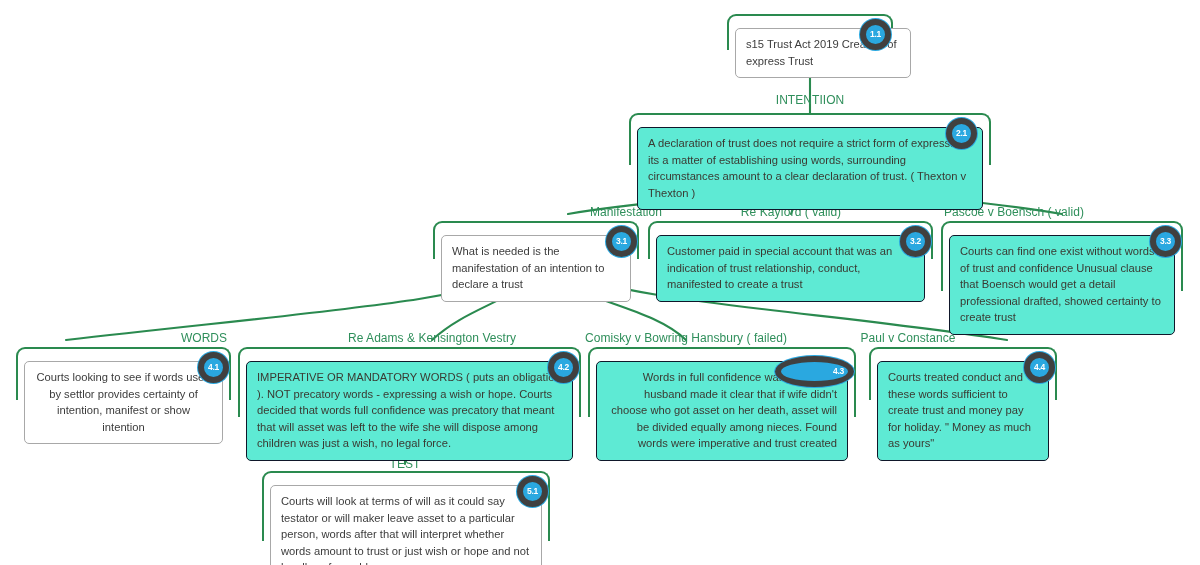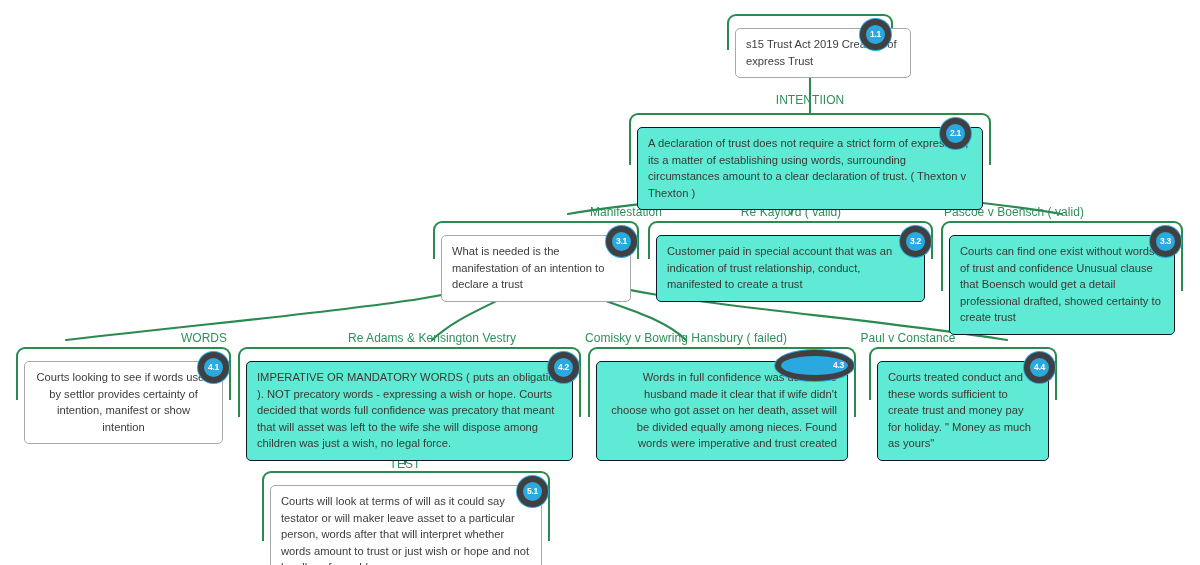--- a/index.html
+++ b/index.html
@@ -121,21 +121,21 @@
 
   <div id="nodes">
       <div class="node" style="left: 727px; top: 14px; width: 166px; height: 46px;">
         <div class="bracket" style="height: 36px;"></div>
         <div class="card" style="width: 176px; min-height: 26px;">s15 Trust Act 2019 Creation of express Trust</div>
         <div class="badge" style="right: 2px; top: 5px;">1.1</div>
       </div>
       <div class="node" style="left: 629px; top: 113px; width: 362px; height: 62px;">
         <div class="bracket" style="height: 52px;"></div>
         <div class="card yellow" style="width: 346px; min-height: 42px;">A declaration of trust does not require a strict form of expression, its a matter of establishing using words, surrounding circumstances amount to a clear declaration of trust. ( Thexton v Thexton )</div>
-        <div class="badge" style="right: 20px; top: 5px;">2.1</div>
+        <div class="badge" style="right: 14px; top: 5px;">2.1</div>
       </div>
       <div class="node" style="left: 433px; top: 221px; width: 206px; height: 48px;">
         <div class="bracket" style="height: 38px;"></div>
         <div class="card" style="width: 190px; min-height: 28px;">What is needed is the manifestation of an intention to declare a trust</div>
         <div class="badge" style="right: 2px; top: 5px;">3.1</div>
       </div>
       <div class="node" style="left: 648px; top: 221px; width: 285px; height: 48px;">
         <div class="bracket" style="height: 38px;"></div>
         <div class="card yellow" style="width: 269px; min-height: 28px;">Customer paid in special account that was an indication of trust relationship, conduct, manifested to create a trust</div>
         <div class="badge" style="right: 2px; top: 5px;">3.2</div>
@@ -151,21 +151,21 @@
         <div class="badge" style="right: 2px; top: 5px;">4.1</div>
       </div>
       <div class="node" style="left: 238px; top: 347px; width: 343px; height: 80px;">
         <div class="bracket" style="height: 70px;"></div>
         <div class="card yellow" style="width: 327px; min-height: 60px;">IMPERATIVE OR MANDATORY WORDS ( puts an obligation ). NOT precatory words - expressing a wish or hope. Courts decided that words full confidence was precatory that meant that will asset was left to the wife she will dispose among children was just a wish, no legal force.</div>
         <div class="badge" style="right: 2px; top: 5px;">4.2</div>
       </div>
       <div class="node" style="left: 588px; top: 347px; width: 268px; height: 80px;">
         <div class="bracket" style="height: 70px;"></div>
         <div class="card yellow" style="width: 252px; min-height: 60px; text-align: right;">Words in full confidence was used. The husband made it clear that if wife didn't choose who got asset on her death, asset will be divided equally among nieces. Found words were imperative and trust created</div>
-        <div class="badge" style="right: 2px; top: 3px; padding-left: 48px;">4.3</div>
+        <div class="badge" style="right: 2px; top: 9px; padding-left: 48px;">4.3</div>
       </div>
       <div class="node" style="left: 869px; top: 347px; width: 188px; height: 63px;">
         <div class="bracket" style="height: 53px;"></div>
         <div class="card yellow" style="width: 172px; min-height: 43px;">Courts treated conduct and these words sufficient to create trust and money pay for holiday. " Money as much as yours"</div>
         <div class="badge" style="right: 2px; top: 5px;">4.4</div>
       </div>
       <div class="node" style="left: 262px; top: 471px; width: 288px; height: 80px;">
         <div class="bracket" style="height: 70px;"></div>
         <div class="card" style="width: 272px; min-height: 60px;">Courts will look at terms of will as it could say testator or will maker leave asset to a particular person, words after that will interpret whether words amount to trust or just wish or hope and not legally enforceable</div>
         <div class="badge" style="right: 2px; top: 5px;">5.1</div>

